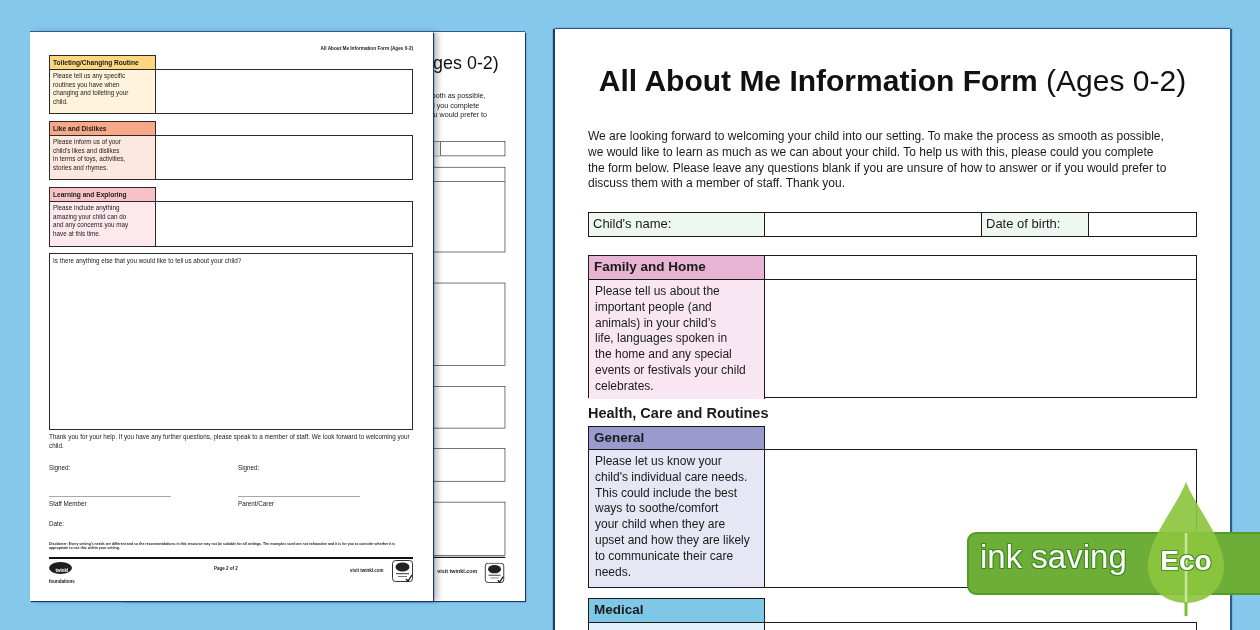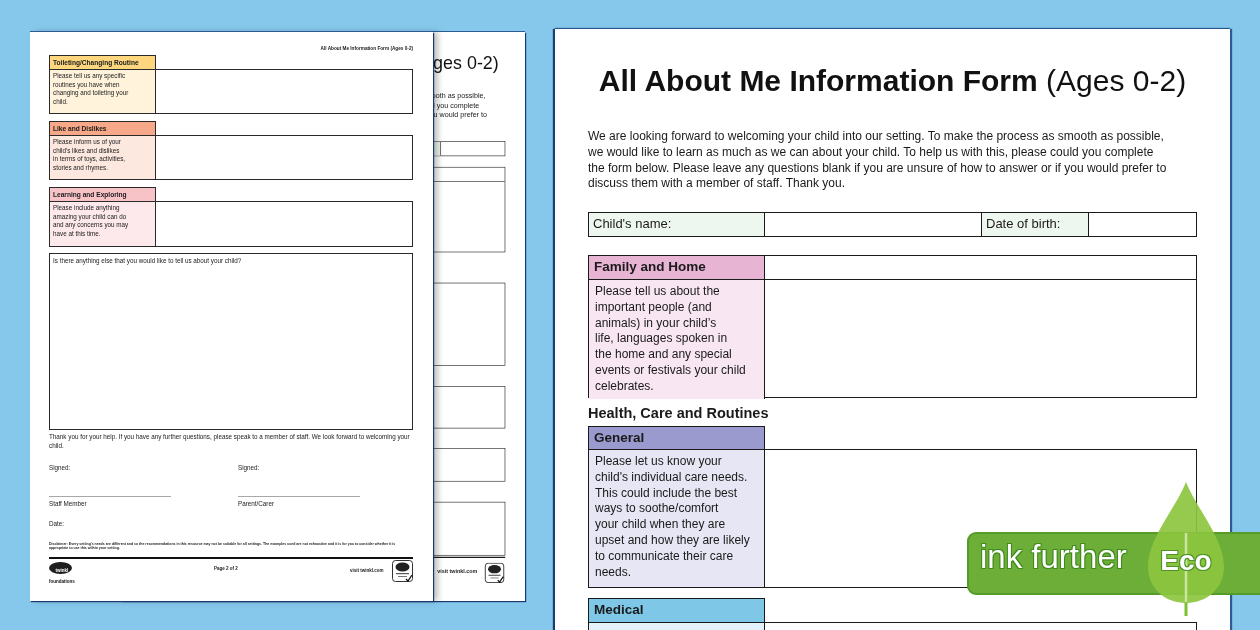--- a/index.html
+++ b/index.html
@@ -289,19 +289,19 @@
     <div class="mp-head bx hcell" style="top: 569px; background: rgb(126, 199, 231);">Medical</div>
     <div class="mp-desc bx grid2" style="top:593px;height:71px">
       <div class="br" style="background: rgb(227, 242, 250);"></div>
       <div></div>
     </div>
 
   </div>
 </div>
 
 <div class="eco-rect" style="background: rgb(108, 174, 56);"></div>
-<div class="eco-label">ink further</div>
+<div class="eco-label">ink saving</div>
 <svg class="eco-leaf" viewBox="0 0 80 140">
   <line x1="40" y1="100" x2="40" y2="136" stroke="#7cbf30" stroke-width="3"></line>
   <path d="M40 2 C 50 28, 78 58, 78 87 C 78 108, 61 123, 40 123 C 19 123, 2 108, 2 87 C 2 58, 30 28, 40 2 Z" fill="#8dc63f" fill-opacity="0.92"></path>
   <line x1="40" y1="53" x2="40" y2="122" stroke="#c8e6a0" stroke-width="2.5"></line>
 </svg>
 <div class="eco-word">Eco</div>
 
 </body></html>

